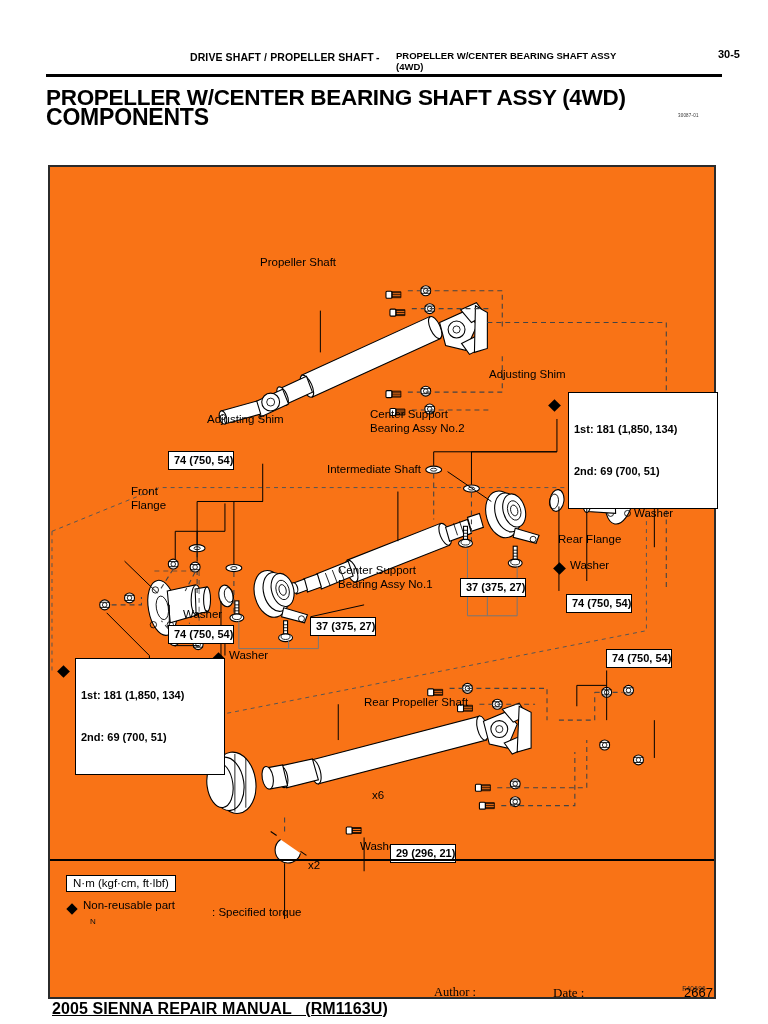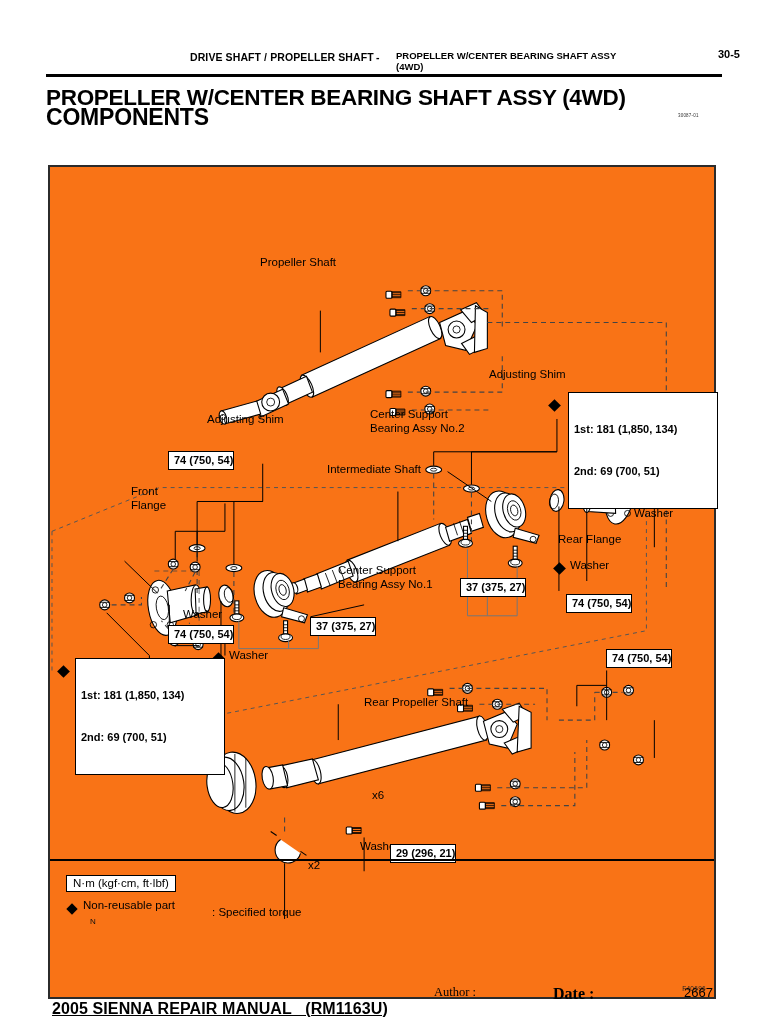--- a/index.html
+++ b/index.html
@@ -189,22 +189,22 @@
     position: absolute;
     left: 434px; top: 985px;
     font-family: "Liberation Serif", serif;
     font-size: 12.5px;
     font-weight: normal;
   }
   #footer-date {
     position: absolute;
     left: 553px; top: 985px;
     font-family: "Liberation Serif", serif;
-    font-size: 16px;
-    font-weight: bold;
+    font-size: 13px;
+    font-weight: normal;
   }
   #footer-pageno {
     position: absolute;
     left: 684px; top: 985px;
     font-size: 13px;
     font-weight: normal;
   }
 </style>
 </head>
 <body>

